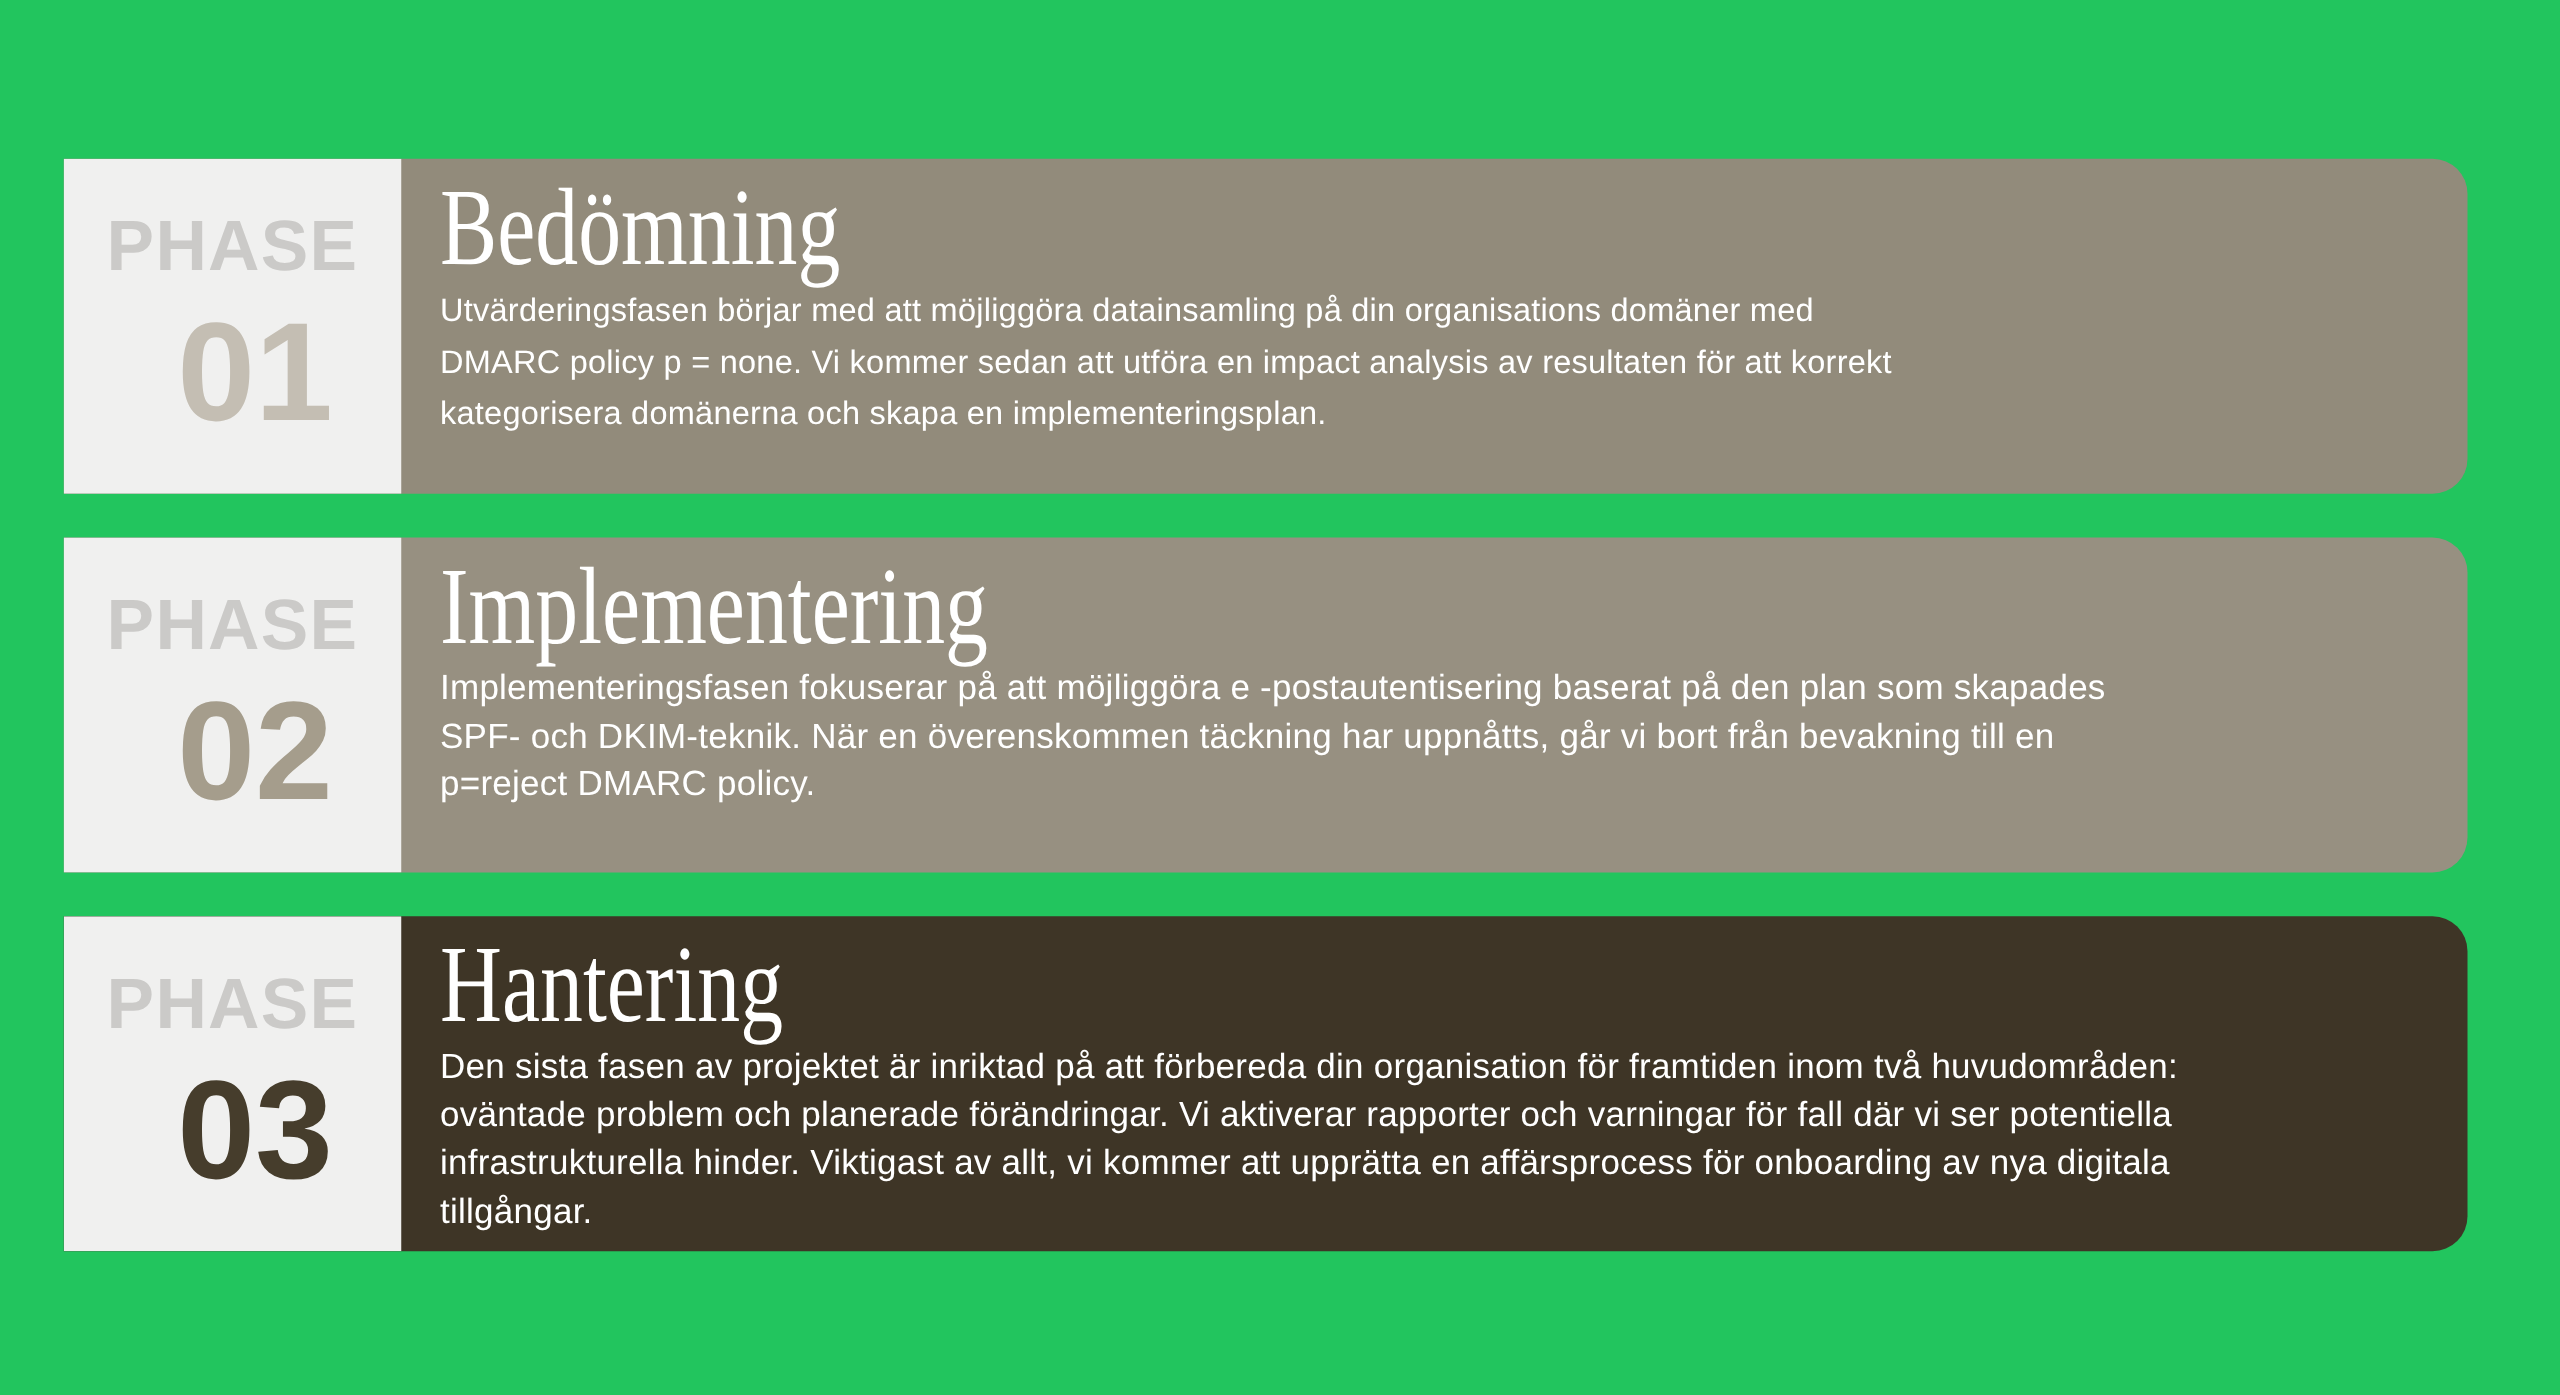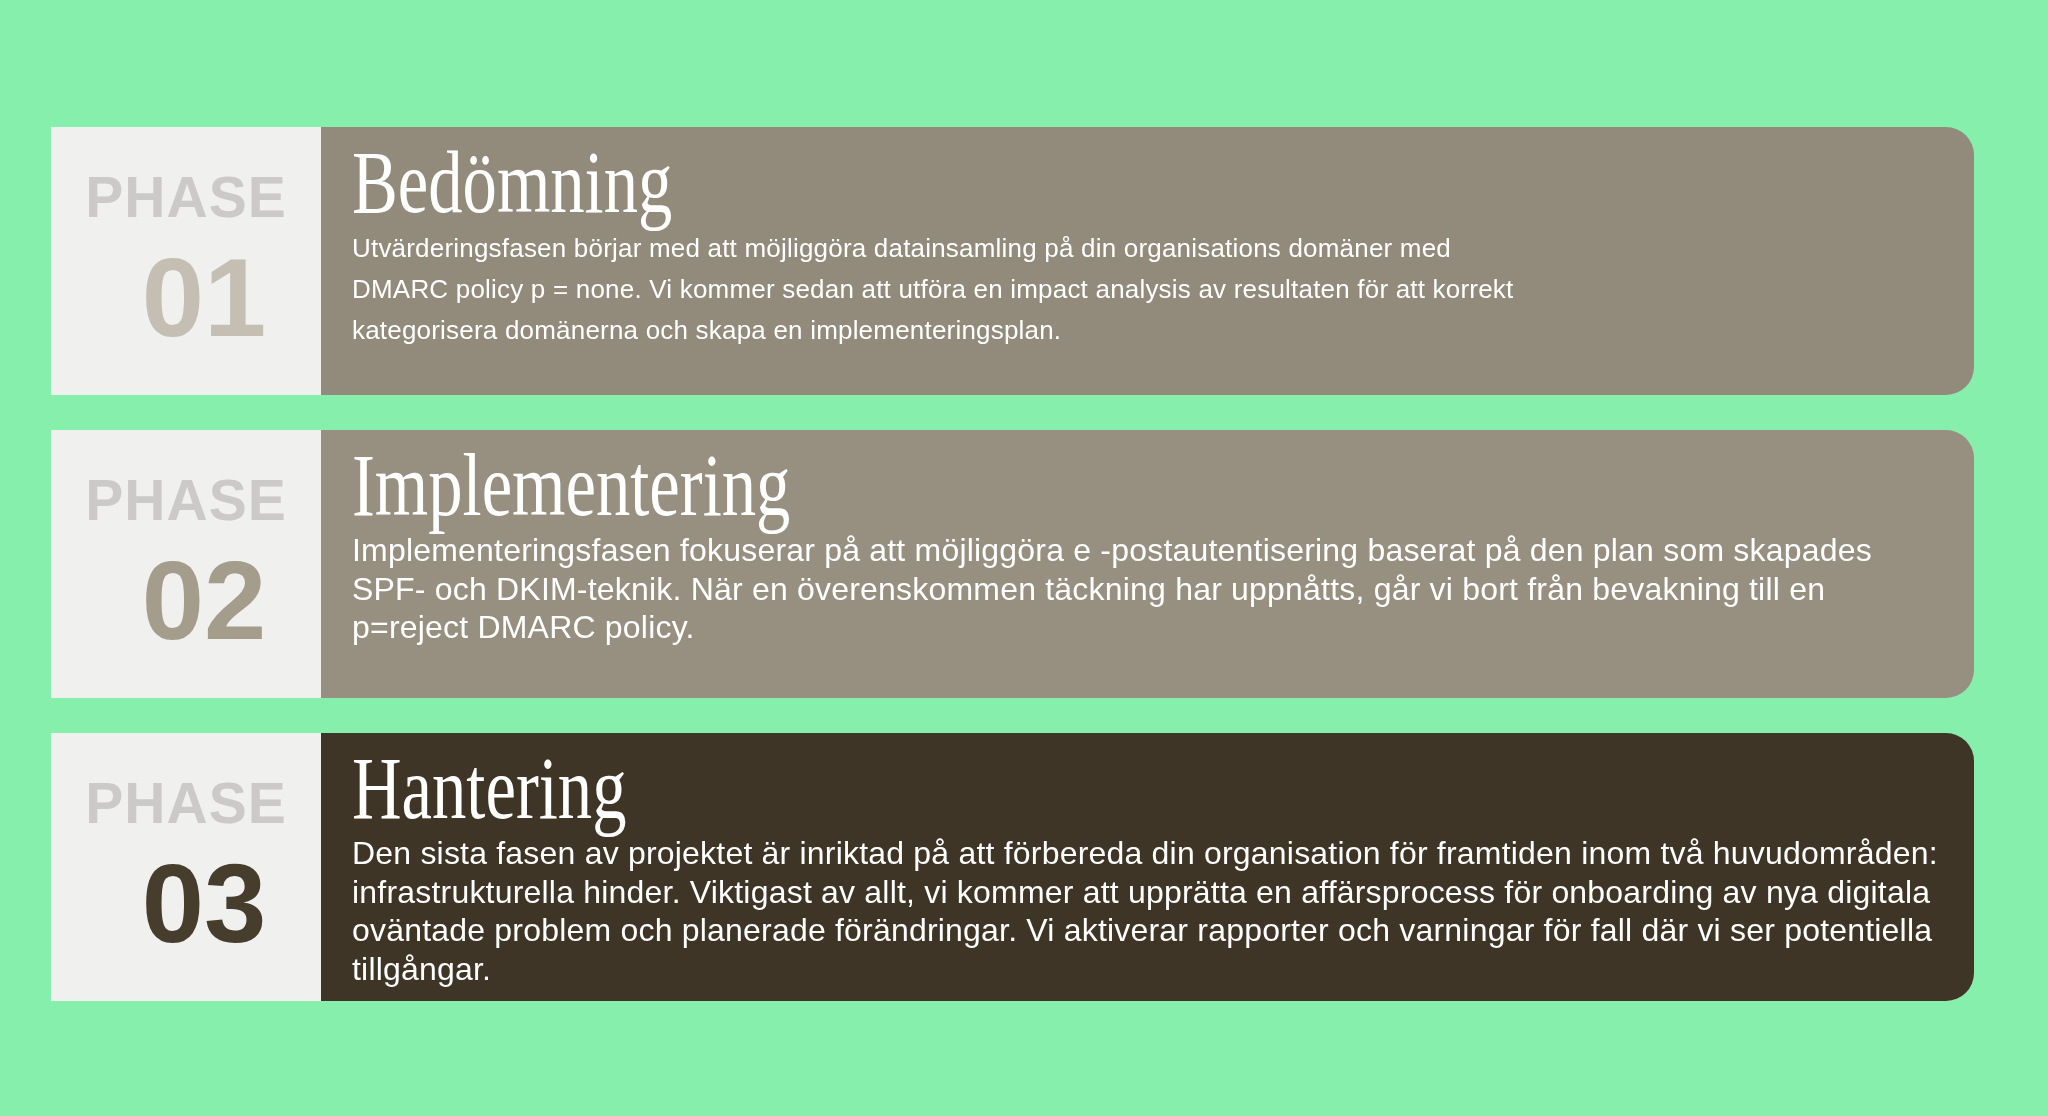--- a/index.html
+++ b/index.html
@@ -8,21 +8,21 @@
     width: 2048px;
     height: 1116px;
     background: #000000;
     overflow: hidden;
     font-family: "Liberation Sans", sans-serif;
   }
   .stage {
     position: relative;
     width: 2048px;
     height: 1116px;
-    background: #86efac;
+    background: #22c55e;
     text-decoration: underline;
   }
   .card {
     position: absolute;
     left: 51px;
     width: 1923px;
     height: 268px;
     border-radius: 0 28px 28px 0;
     display: flex;
     overflow: hidden;
@@ -76,21 +76,21 @@
   .body { margin-top: 3px; }
   .line {
     margin: 0;
     font-family: "Liberation Sans", sans-serif;
     font-size: 26px;
     line-height: 41px;
     letter-spacing: 0.2px;
     white-space: nowrap;
     color: #ffffff;
   }
-  .card-2 .line, .card-3 .line { line-height: 38.5px; font-size: 32px; }
+  .card-2 .line, .card-3 .line { line-height: 38.5px; font-size: 28px; }
 </style>
 </head>
 <body>
 
 <div class="stage">
 
   <section class="card card-1" style="background-color: rgb(146, 139, 123);">
     <div class="panel" style="background-color: rgb(240, 240, 239);">
       <div class="phase-label" style="color: rgb(203, 202, 200);">PHASE</div>
       <div class="phase-number" style="color: rgb(196, 190, 179);">01</div>
@@ -122,20 +122,20 @@
 
   <section class="card card-3" style="background-color: rgb(62, 53, 38);">
     <div class="panel" style="background-color: rgb(240, 240, 239);">
       <div class="phase-label" style="color: rgb(203, 202, 200);">PHASE</div>
       <div class="phase-number" style="color: rgb(70, 61, 44);">03</div>
     </div>
     <div class="content">
       <h2 class="title">Hantering</h2>
       <div class="body">
         <p class="line">Den sista fasen av projektet är inriktad på att förbereda din organisation för framtiden inom två huvudområden:</p>
+        <p class="line">oväntade problem och planerade förändringar. Vi aktiverar rapporter och varningar för fall där vi ser potentiella</p>
         <p class="line">infrastrukturella hinder. Viktigast av allt, vi kommer att upprätta en affärsprocess för onboarding av nya digitala</p>
-        <p class="line">oväntade problem och planerade förändringar. Vi aktiverar rapporter och varningar för fall där vi ser potentiella</p>
         <p class="line">tillgångar.</p>
       </div>
     </div>
   </section>
 
 </div>
 
 </body></html>

